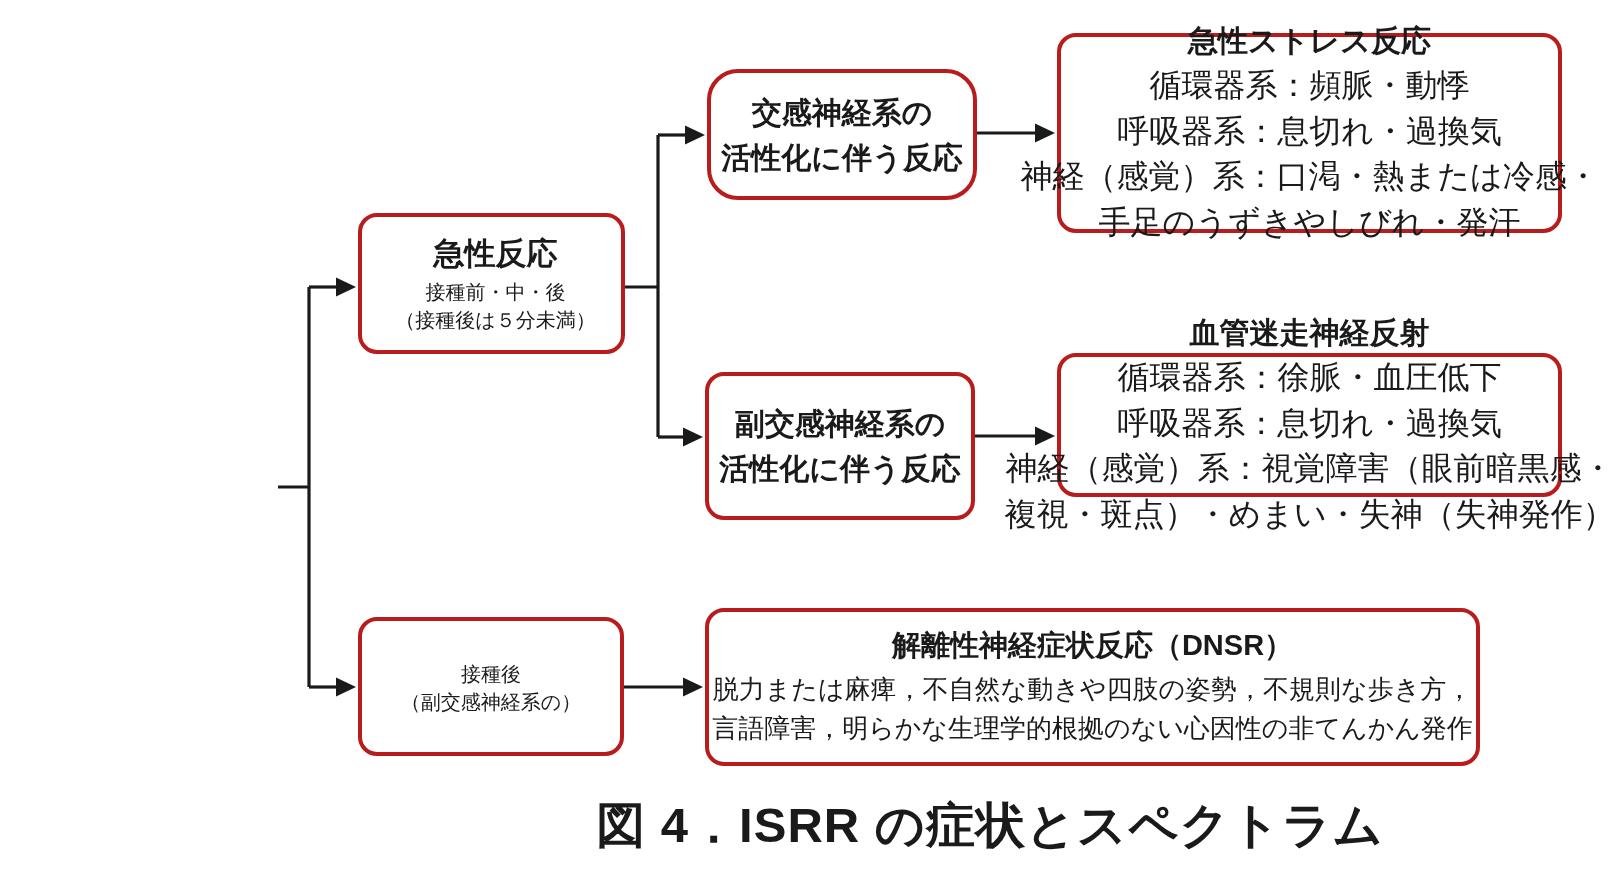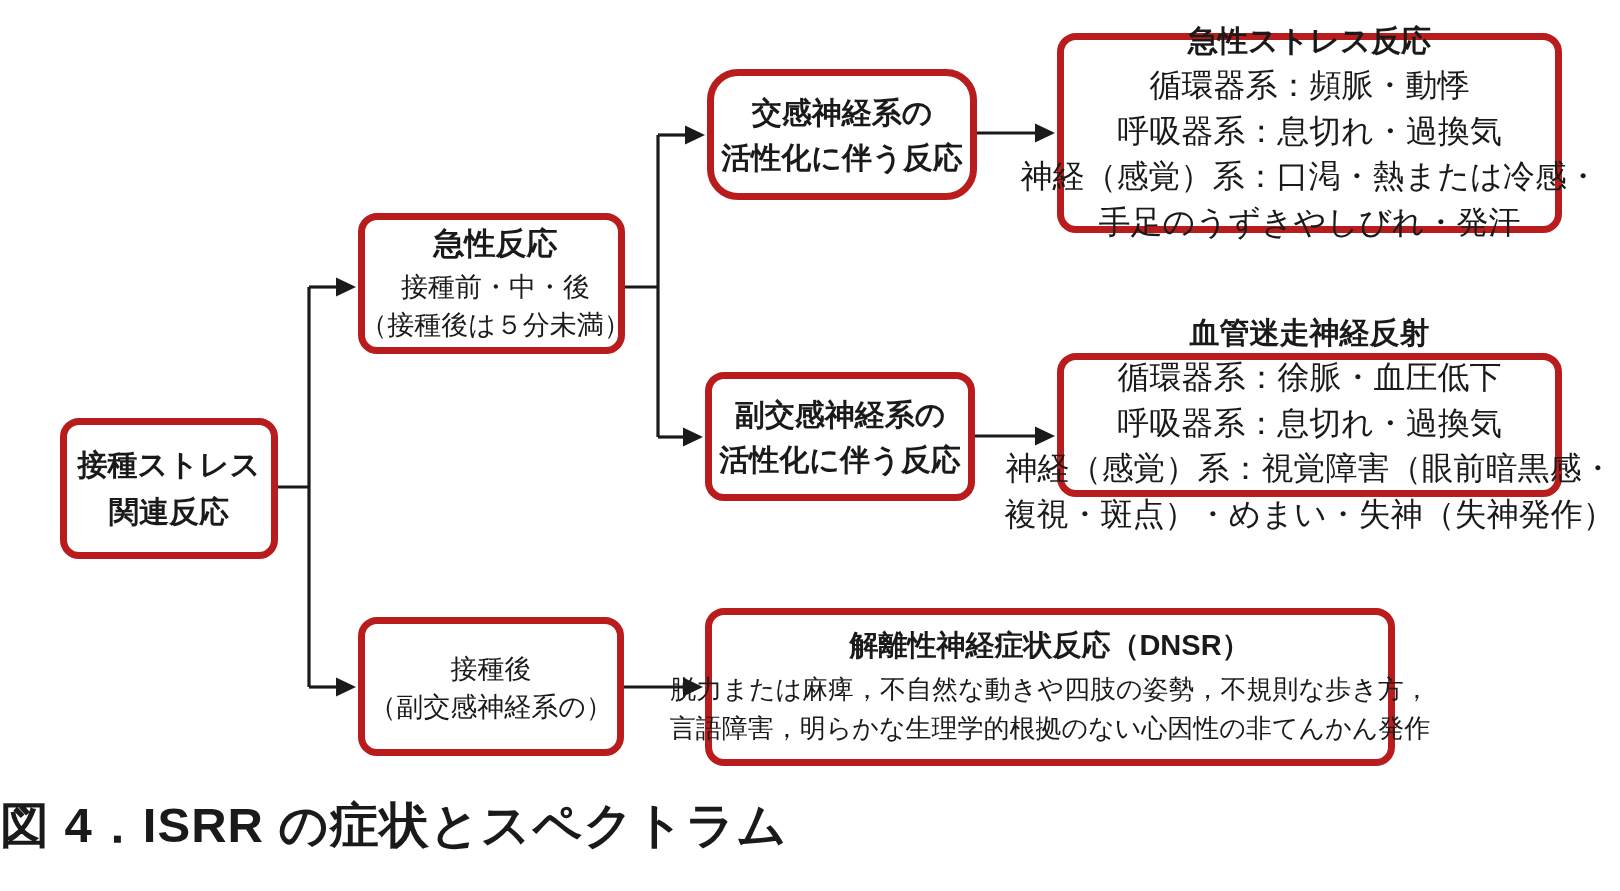--- a/index.html
+++ b/index.html
@@ -10,45 +10,45 @@
     background: #ffffff;
     color: #1a1a1a;
     font-family: "Liberation Sans", "DejaVu Sans", sans-serif;
     overflow: hidden;
   }
   .connectors { position: absolute; left: 0; top: 0; width: 1620px; height: 891px; }
   .node {
     position: absolute;
     box-sizing: border-box;
     background: #ffffff;
-    border: 7px solid #b91c1c;
+    border: 4px solid #b91c1c;
     border-radius: 19px;
     display: flex;
     flex-direction: column;
     align-items: center;
     justify-content: center;
     text-align: center;
   }
   .node-title { font-weight: bold; white-space: pre; }
   .node-body  { font-weight: normal; white-space: pre; }
 
   .root-title  { font-size: 30px; line-height: 1.55; }
   .stage-title { font-size: 31px; line-height: 1.35; }
-  .stage-body  { font-size: 27px; line-height: 1.42; margin-top: 3px; }
+  .stage-body  { font-size: 20px; line-height: 1.42; margin-top: 3px; }
   .branch-title{ font-size: 30px; line-height: 1.5; }
   .detail-title{ font-size: 30px; line-height: 1.35; }
   .detail-body { font-size: 32px; line-height: 1.42; margin-top: 2px; }
   .dnsr-title  { font-size: 29px; line-height: 1.35; }
   .dnsr-body   { font-size: 26px; line-height: 1.5; margin-top: 4px; }
 
   .caption {
     position: absolute;
     left: 0; top: 793px;
     width: 1384px;
-    text-align: left;
+    text-align: right;
     font-size: 49px;
     font-weight: bold;
     letter-spacing: 1px;
     white-space: pre;
   }
 </style>
 </head>
 <body>
 
 <div class="stage">
@@ -69,63 +69,59 @@
       <polygon points="356,287 336,277.5 336,296.5"></polygon>
       <polygon points="356,687 336,677.5 336,696.5"></polygon>
       <polygon points="705,135 685,125.5 685,144.5"></polygon>
       <polygon points="703,437 683,427.5 683,446.5"></polygon>
       <polygon points="1055,133 1035,123.5 1035,142.5"></polygon>
       <polygon points="1055,436 1035,426.5 1035,445.5"></polygon>
       <polygon points="703,687 683,677.5 683,696.5"></polygon>
     </g>
   </svg>
 
-  <div class="node" style="left:60px; top:418px; width:218px; height:141px;">
-    <div class="node-title root-title">接種ストレス
-関連反応</div>
-  </div>
 
   <div class="node" style="left:358px; top:213px; width:267px; height:141px;padding-left:8px;">
     <div class="node-title stage-title">急性反応</div>
     <div class="node-body stage-body">接種前・中・後
 （接種後は５分未満）</div>
   </div>
 
   <div class="node" style="left:358px; top:617px; width:266px; height:139px;">
     <div class="node-body stage-body">接種後
 （副交感神経系の）</div>
   </div>
 
   <div class="node" style="left:707px; top:69px; width:270px; height:131px;border-radius:31px;">
     <div class="node-title branch-title">交感神経系の
 活性化に伴う反応</div>
   </div>
 
-  <div class="node" style="left:705px; top:372px; width:270px; height:129px;">
+  <div class="node" style="left:705px; top:372px; width:270px; height:148px;">
     <div class="node-title branch-title">副交感神経系の
 活性化に伴う反応</div>
   </div>
 
   <div class="node" style="left:1057px; top:33px; width:505px; height:200px;">
     <div class="node-title detail-title">急性ストレス反応</div>
     <div class="node-body detail-body">循環器系：頻脈・動悸
 呼吸器系：息切れ・過換気
 神経（感覚）系：口渇・熱または冷感・
 手足のうずきやしびれ・発汗</div>
   </div>
 
   <div class="node" style="left:1057px; top:353px; width:505px; height:144px;">
     <div class="node-title detail-title">血管迷走神経反射</div>
     <div class="node-body detail-body">循環器系：徐脈・血圧低下
 呼吸器系：息切れ・過換気
 神経（感覚）系：視覚障害（眼前暗黒感・
 複視・斑点）・めまい・失神（失神発作）</div>
   </div>
 
-  <div class="node" style="left:705px; top:608px; width:690px; height:158px;">
+  <div class="node" style="left:705px; top:608px; width:775px; height:158px;">
     <div class="node-title dnsr-title">解離性神経症状反応（DNSR）</div>
     <div class="node-body dnsr-body">脱力または麻痺，不自然な動きや四肢の姿勢，不規則な歩き方，
 言語障害，明らかな生理学的根拠のない心因性の非てんかん発作</div>
   </div>
 
   <div class="caption">図 4．ISRR の症状とスペクトラム</div>
 
 </div>
 
 </body></html>

